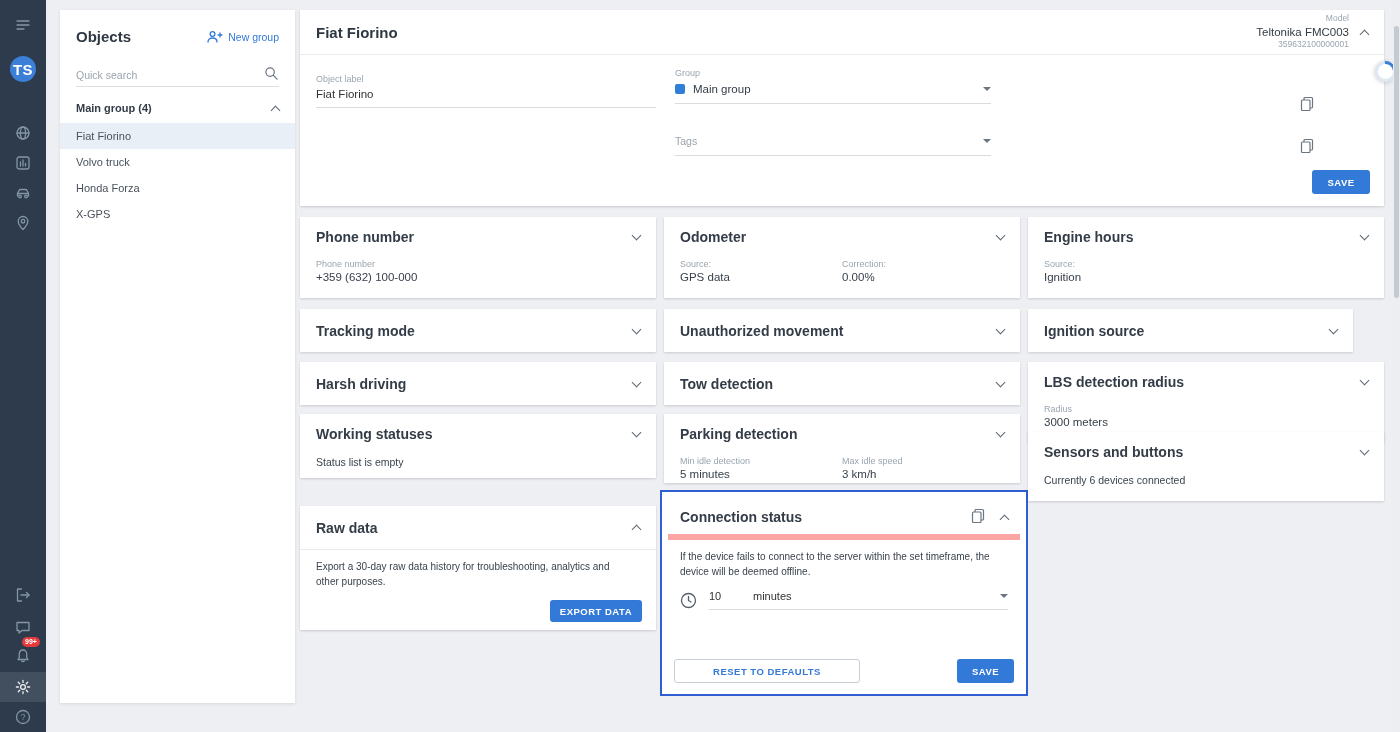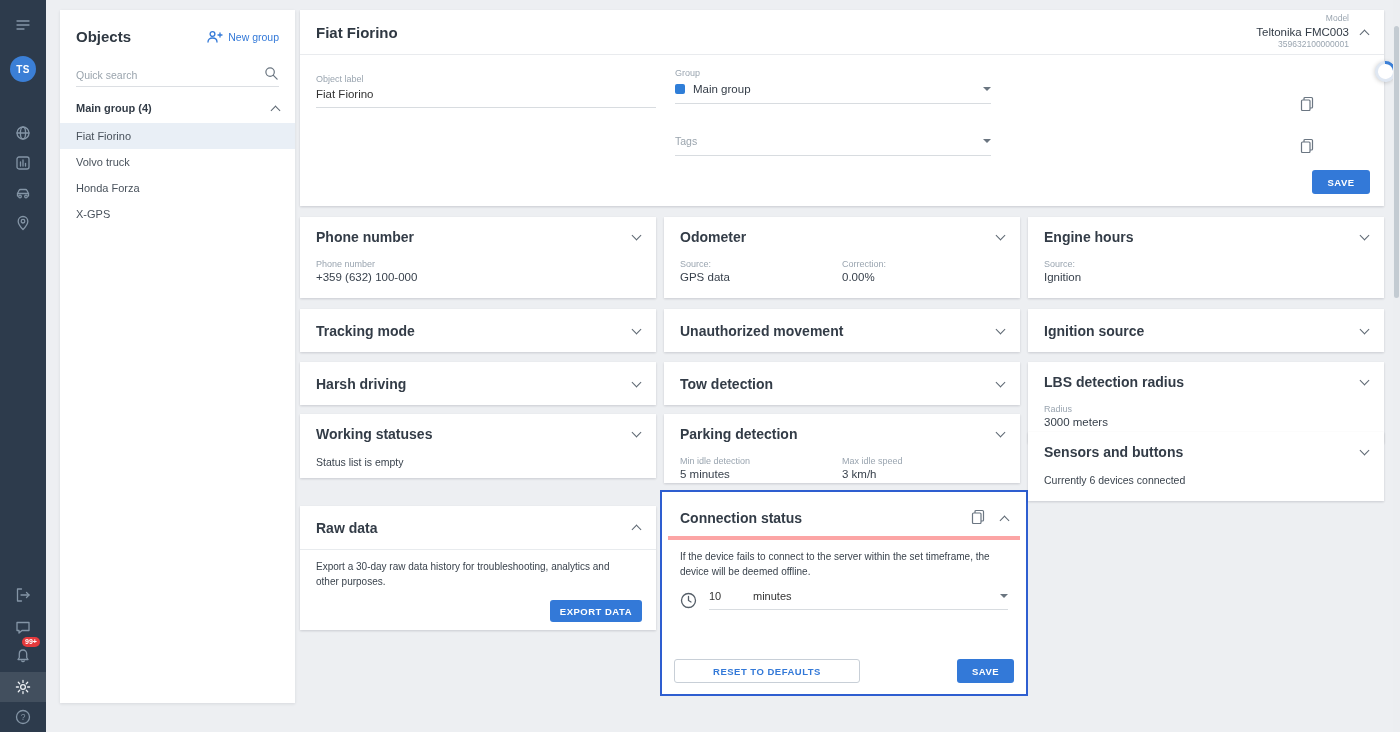--- a/index.html
+++ b/index.html
@@ -12,21 +12,21 @@
   html,body{width:1400px;height:732px;}
   body{position:relative;background:#edeff2;overflow:hidden;color:#333c47;}
 
   
   .rail{position:absolute;left:0;top:0;width:46px;height:732px;background:var(--sidebar-bg);z-index:5;}
   .rail-btn{position:absolute;left:0;width:46px;height:30px;display:flex;align-items:center;justify-content:center;background:none;border:none;cursor:pointer;}
   .rail-btn.active{background:rgba(255,255,255,.10);}
   .rail svg{stroke:#8495a6;fill:none;stroke-width:1.3;stroke-linecap:round;stroke-linejoin:round;}
   .rail .white svg{stroke:#eef2f6;}
   .avatar{position:absolute;left:10px;width:26px;height:26px;border-radius:50%;background:#3b7fd6;display:flex;align-items:center;justify-content:center;cursor:pointer;}
-  .avatar span{color:#fff;font-size:10px;font-weight:bold;letter-spacing:.3px;}
+  .avatar span{color:#fff;font-size:15px;font-weight:bold;letter-spacing:.3px;}
   .badge{position:absolute;left:22px;top:-4px;background:var(--badge-bg);color:#fff;font-size:7px;font-weight:bold;padding:1px 3px;border-radius:6px;line-height:1.2;}
 
   
   .objects{position:absolute;left:60px;top:10px;width:235px;height:693px;background:#fff;box-shadow:0 1px 3px rgba(20,30,50,.10);}
   .obj-head{display:flex;align-items:center;justify-content:space-between;padding:18px 16px 6px;}
   .obj-title{font-size:15px;font-weight:bold;color:#2f3842;}
   .new-group{display:flex;align-items:center;gap:5px;color:var(--accent);font-size:10.5px;cursor:pointer;background:none;border:none;}
   .new-group svg{stroke:var(--accent);fill:none;stroke-width:1.3;stroke-linecap:round;}
   .search{position:relative;margin:12px 16px 0;}
   .search input{width:100%;height:24px;border:none;border-bottom:1px solid #dcdfe3;font-size:10.5px;color:#333;outline:none;padding-right:20px;background:transparent;}
@@ -86,31 +86,31 @@
   #card-phone{left:300px;top:217px;width:356px;height:81px;}
   #card-tracking{left:300px;top:309px;width:356px;height:43px;}
   #card-harsh{left:300px;top:362px;width:356px;height:43px;}
   #card-working{left:300px;top:414px;width:356px;height:64px;}
   #card-raw{left:300px;top:506px;width:356px;height:124px;}
   #card-odometer{left:664px;top:217px;width:356px;height:81px;}
   #card-unauth{left:664px;top:309px;width:356px;height:43px;}
   #card-tow{left:664px;top:362px;width:356px;height:43px;}
   #card-parking{left:664px;top:414px;width:356px;height:69px;}
   #card-engine{left:1028px;top:217px;width:356px;height:81px;}
-  #card-ignition{left:1028px;top:309px;width:356px;height:43px;}
+  #card-ignition{left:1028px;top:309px;width:325px;height:43px;}
   #card-lbs{left:1028px;top:362px;width:356px;height:81px;}
   #card-sensors{left:1028px;top:432px;width:356px;height:69px;}
 
   
   #card-raw .desc{padding:10px 16px 0;font-size:10px;color:#3a434d;line-height:1.45;width:348px;}
   .export-btn{position:absolute;right:14px;bottom:8px;height:22px;padding:0 10px;}
 
   
   .conn-wrap{position:absolute;left:660px;top:490px;width:368px;height:206px;border:2px solid var(--highlight-border);background:#fff;padding:6px;}
-  .conn-head{display:flex;align-items:center;height:42px;padding:2px 12px 0;border-bottom:4px solid #fca5a5;gap:18px;}
+  .conn-head{display:flex;align-items:center;height:42px;padding:2px 12px 0;border-bottom:6px solid #fca5a5;gap:18px;}
   .conn-head .card-title{flex:1;}
   .conn-icons{display:flex;align-items:center;gap:16px;}
   .conn-desc{padding:10px 12px 0;font-size:10px;color:#3a434d;line-height:1.45;}
   .conn-ctrl{display:flex;align-items:center;margin:11px 12px 0;}
   .conn-ctrl svg{stroke:#555e68;fill:none;stroke-width:1.3;stroke-linecap:round;}
   .conn-select{flex:1;display:flex;align-items:center;border-bottom:1px solid #d8dce0;padding-bottom:7px;margin-left:12px;cursor:pointer;}
   .conn-select input{width:30px;border:none;outline:none;font-size:11px;color:#333;background:transparent;}
   .conn-select .unit{margin-left:14px;font-size:11px;color:#333;flex:1;}
   .conn-btns{position:absolute;left:12px;right:12px;bottom:11px;display:flex;align-items:center;justify-content:space-between;}
   .reset-btn{width:186px;height:24px;}

